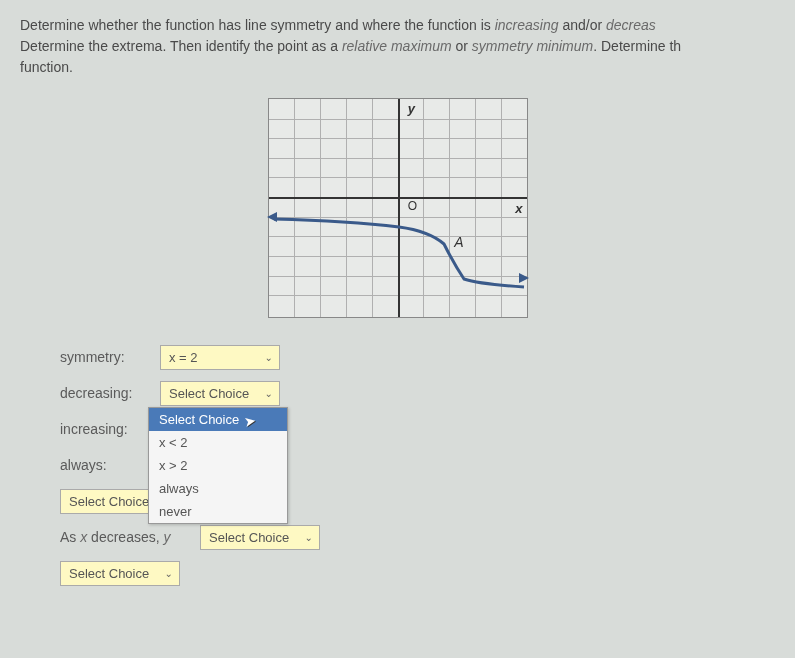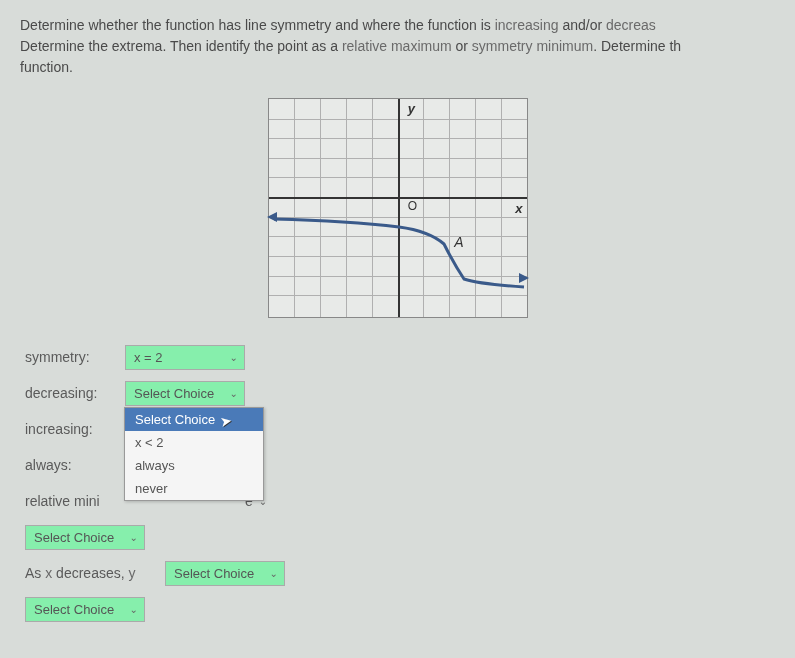--- a/index.html
+++ b/index.html
@@ -15,20 +15,21 @@
       overflow: hidden;
       position: relative;
     }
     .question-text {
       padding: 15px 20px 5px 20px;
       color: #4a4a4a;
       font-size: 14px;
       line-height: 1.5;
     }
     .italic {
+      font-style: italic;
       color: #6a6a6a;
     }
     .graph-container {
       display: flex;
       justify-content: center;
       margin: 15px 0 25px 0;
     }
     .graph {
       width: 260px;
       height: 220px;
@@ -103,36 +104,37 @@
       position: absolute;
       right: -2px;
       top: 80%;
       width: 0;
       height: 0;
       border-top: 5px solid transparent;
       border-bottom: 5px solid transparent;
       border-left: 10px solid #3a5a8a;
     }
     .answers {
-      padding: 0 25px;
+      padding: 0 36px;
       color: #5a5a5a;
       font-size: 14px;
       position: relative;
+      margin-left: 24px;
     }
     .answer-row {
       display: flex;
       align-items: center;
       margin-bottom: 8px;
       height: 28px;
     }
     .answer-label {
       min-width: 100px;
     }
     .select-box {
-      background: #86efac;
+      background: #fef9c3;
       border: 1px solid #aaa;
       padding: 4px 20px 4px 8px;
       font-size: 13px;
       color: #555;
       position: relative;
       min-width: 120px;
       display: inline-flex;
       align-items: center;
     }
     .select-arrow {
@@ -234,25 +236,20 @@
 
   <div class="answer-row">
     <span class="answer-label">increasing:</span>
   </div>
 
   <div class="answer-row">
     <span class="answer-label">always:</span>
     <span>S</span>
   </div>
 
-  <div class="answer-row">
-    <span class="answer-label">relative mini</span>
-    <span style="margin-left:120px">e</span>
-    <span class="select-arrow" style="position:static;margin-left:6px">⌄</span>
-  </div>
 
   <div class="answer-row">
     <div class="select-box">
       <span>Select Choice</span>
       <span class="select-arrow">⌄</span>
     </div>
   </div>
 
   <div class="answer-row">
     <span class="answer-label" style="min-width:140px">
@@ -267,19 +264,20 @@
   <div class="answer-row">
     <div class="select-box">
       <span>Select Choice</span>
       <span class="select-arrow">⌄</span>
     </div>
   </div>
 
   <div class="dropdown-open">
     <div class="dropdown-option highlighted">Select Choice</div>
     <div class="dropdown-option">x &lt; 2</div>
+    <div class="dropdown-option">x &gt; 2</div>
     <div class="dropdown-option">always</div>
     <div class="dropdown-option">never</div>
   </div>
 
   <div class="cursor-pointer">➤</div>
 
 </div>
 
 </body></html>

